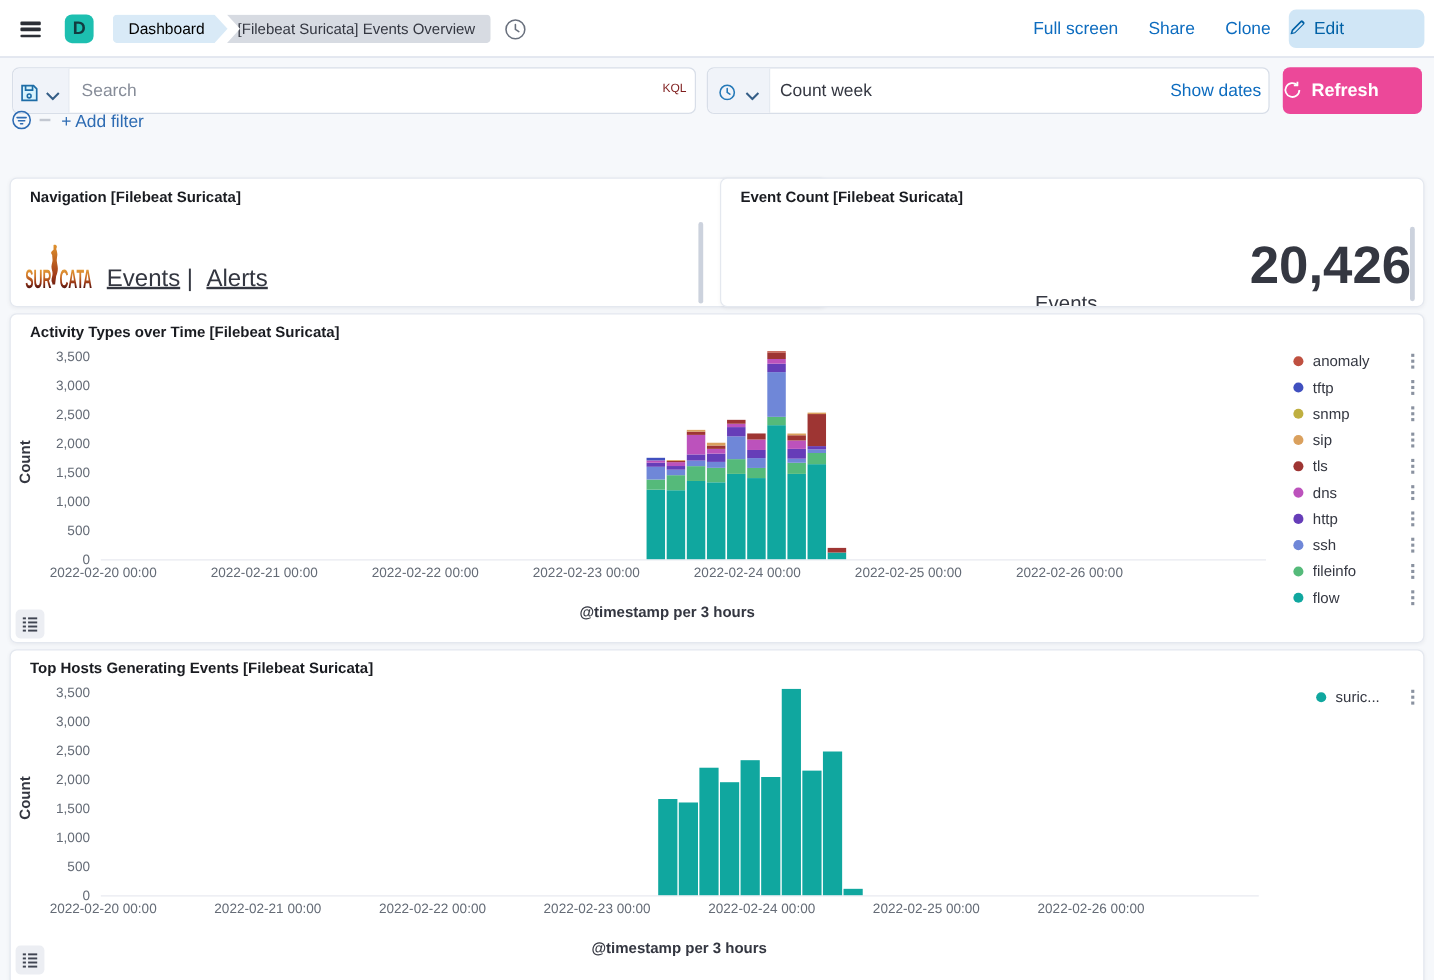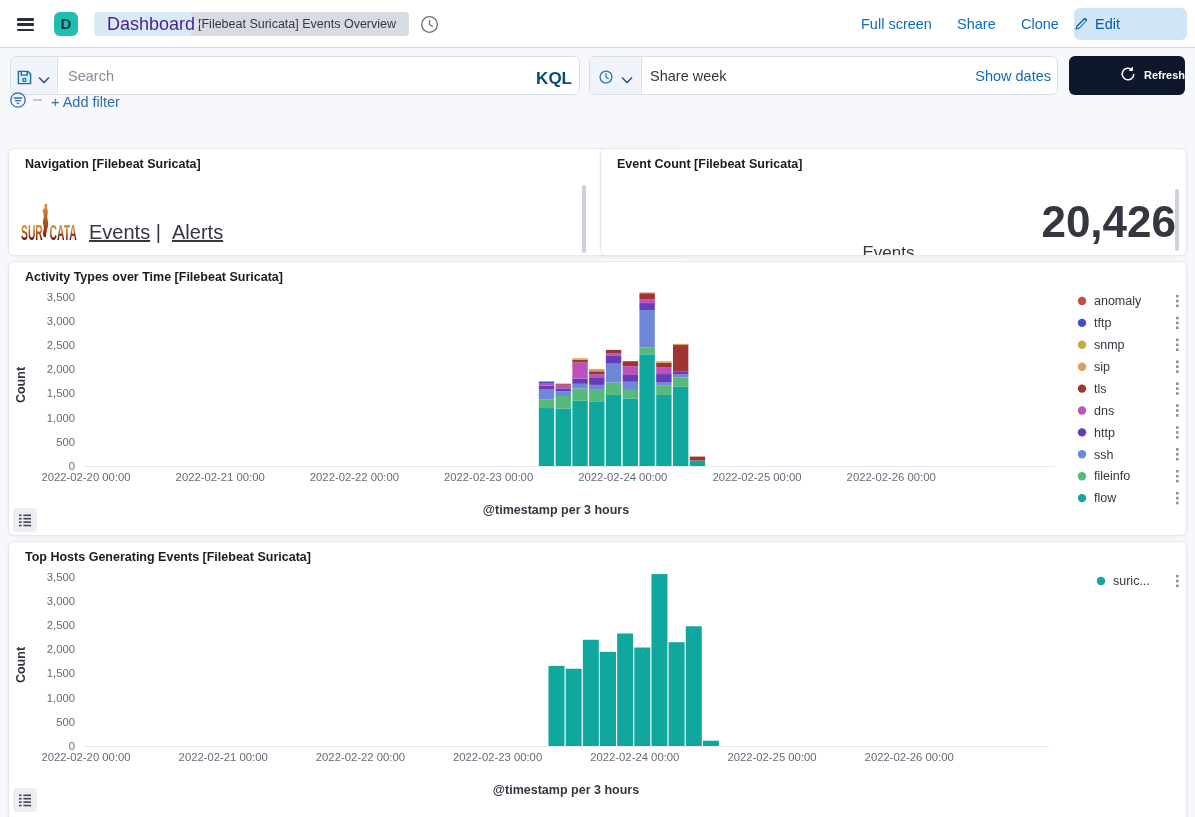--- a/index.html
+++ b/index.html
@@ -1,31 +1,31 @@
 <!DOCTYPE html>
 <html><head><meta charset="utf-8"><style>
 *{margin:0;padding:0;box-sizing:border-box}
 html,body{width:1195px;height:817px;overflow:hidden;font-family:"Liberation Sans",sans-serif;background:#f6f8fb}
 .hdr{position:absolute;left:0;top:0;width:1195px;height:48px;background:#fff;border-bottom:1px solid #d3dae6}
 .burger span{display:block;width:17px;height:2.5px;background:#2b2f36;border-radius:1px;margin-bottom:2.9px}
 .burger{position:absolute;left:17px;top:18px}
 .dbadge{position:absolute;left:54px;top:12px;width:24px;height:24px;border-radius:6px;background:#1dbfb0;color:#123b40;font-weight:bold;font-size:15px;text-align:center;line-height:24px}
-.bc1{position:absolute;left:94px;top:12px;height:24px;background:#d9eaf7;color:#4c1d95;font-size:18px;font-weight:500;line-height:24px;padding:0 19px 0 13px;clip-path:polygon(0 0,calc(100% - 11px) 0,100% 50%,calc(100% - 11px) 100%,0 100%);border-radius:4px 0 0 4px}
+.bc1{position:absolute;left:94px;top:12px;height:24px;background:#d9eaf7;color:#000000;font-size:13px;font-weight:500;line-height:24px;padding:0 19px 0 13px;clip-path:polygon(0 0,calc(100% - 11px) 0,100% 50%,calc(100% - 11px) 100%,0 100%);border-radius:4px 0 0 4px}
 .bc2{position:absolute;left:189px;top:12px;height:24px;background:#d7dbe2;color:#343741;font-size:12.5px;line-height:24px;padding:0 13px 0 9px;clip-path:polygon(0 0,100% 0,100% 100%,0 100%,11px 50%);border-radius:0 4px 4px 0}
 .hlink{position:absolute;top:16px;color:#0d6cbf;font-size:14.5px}
 .editbtn{position:absolute;left:1074px;top:8px;width:113px;height:32px;background:#d0e6f6;border-radius:6px;color:#0061a6;font-size:14.5px;font-weight:500;line-height:32px}
 .qrow{position:absolute;top:56px;height:39px}
 .searchbar{left:10px;width:570px;background:#fff;border:1px solid #d8dee8;border-radius:6px}
 .sseg{position:absolute;left:0;top:0;height:37px;background:#f0f3f9;border-right:1px solid #dde3ec;border-radius:5px 0 0 5px}
 .ph{position:absolute;left:57px;top:11px;color:#868c98;font-size:14.5px}
-.kql{position:absolute;right:7px;top:12px;color:#0c4a6e;font-size:17px;font-weight:700}
+.kql{position:absolute;right:7px;top:12px;color:#7f1d1d;font-size:10px;font-weight:400}
 .datebar{left:589px;width:469px;background:#fff;border:1px solid #d8dee8;border-radius:6px}
 .tweek{position:absolute;left:60px;top:11px;color:#343741;font-size:14.5px}
 .showdates{position:absolute;right:6px;top:11px;color:#0d6cbf;font-size:14.5px}
-.refresh{position:absolute;left:1069px;top:56px;width:116px;height:39px;background:#0f172a;border-radius:6px;color:#fff;font-size:11px;font-weight:600;text-align:right;line-height:39px}
+.refresh{position:absolute;left:1069px;top:56px;width:116px;height:39px;background:#ec4899;border-radius:6px;color:#fff;font-size:15px;font-weight:600;text-align:left;line-height:39px}
 .frow{position:absolute;top:92px;left:0;width:1195px;height:20px}
 .addfilter{position:absolute;left:51px;top:2px;color:#2e6cb3;font-size:14.5px}
 .panel{position:absolute;background:#fff;border:1px solid #e4e8ef;border-radius:6px;box-shadow:0 1px 3px rgba(60,70,90,.06);overflow:hidden}
 .ptitle{position:absolute;left:16px;top:8px;font-size:12.5px;font-weight:bold;color:#1a1c21}
 .sbar{position:absolute;width:4px;background:#ccd2dd;border-radius:2px}
 .navlinks{position:absolute;left:80px;top:73px;font-size:20px;color:#343741;line-height:1}
 .navlinks span{text-decoration:underline}
 .navlinks .sep{text-decoration:none;color:#343741}
 .metric{position:absolute;left:0;top:51px;width:575px;text-align:right;font-size:44px;font-weight:bold;color:#343741;line-height:1}
 .mlabel{position:absolute;left:0;top:94px;width:575px;text-align:center;font-size:17px;color:#343741;line-height:1.2}
@@ -67,21 +67,21 @@
 <div class="qrow datebar">
     <div class="sseg" style="width:52px">
   <svg style="position:absolute;left:9px;top:13px" width="14" height="14" viewBox="0 0 16 16">
         <circle cx="8" cy="8" r="6.8" fill="none" stroke="#2579b8" stroke-width="1.5"></circle>
         <path d="M8 4.3V8l2.5 1.7" fill="none" stroke="#2579b8" stroke-width="1.5" stroke-linecap="round"></path>
       </svg>
   <svg style="position:absolute;left:31px;top:19px" width="12" height="8" viewBox="0 0 12 7" fill="none" stroke="#355e87" stroke-width="1.7">
         <path d="M1 1l5 5 5-5"></path>
       </svg>
  </div>
- <div class="tweek">Share week</div>
+ <div class="tweek">Count week</div>
     <div class="showdates">Show dates</div>
 </div>
 <div class="refresh"><svg style="vertical-align:-3px;margin-right:8px" width="16" height="16" viewBox="0 0 16 16" fill="none" stroke="#fff" stroke-width="1.5">
       <path d="M13.8 8a5.8 5.8 0 1 1-1.8-4.2"></path>
       <path d="M12.2 1.2v3h-3" stroke-linejoin="round"></path>
     </svg>Refresh</div>
 <div class="frow">
  <svg style="position:absolute;left:10px;top:0px" width="16" height="16" viewBox="0 0 16 16">
       <circle cx="8" cy="8" r="7.2" fill="none" stroke="#2e6cb3" stroke-width="1.3"></circle>
       <path d="M4.2 6h7.6M5.4 8.6h5.2M7.1 11.2h1.8" stroke="#2e6cb3" stroke-width="1.3" stroke-linecap="round"></path>

